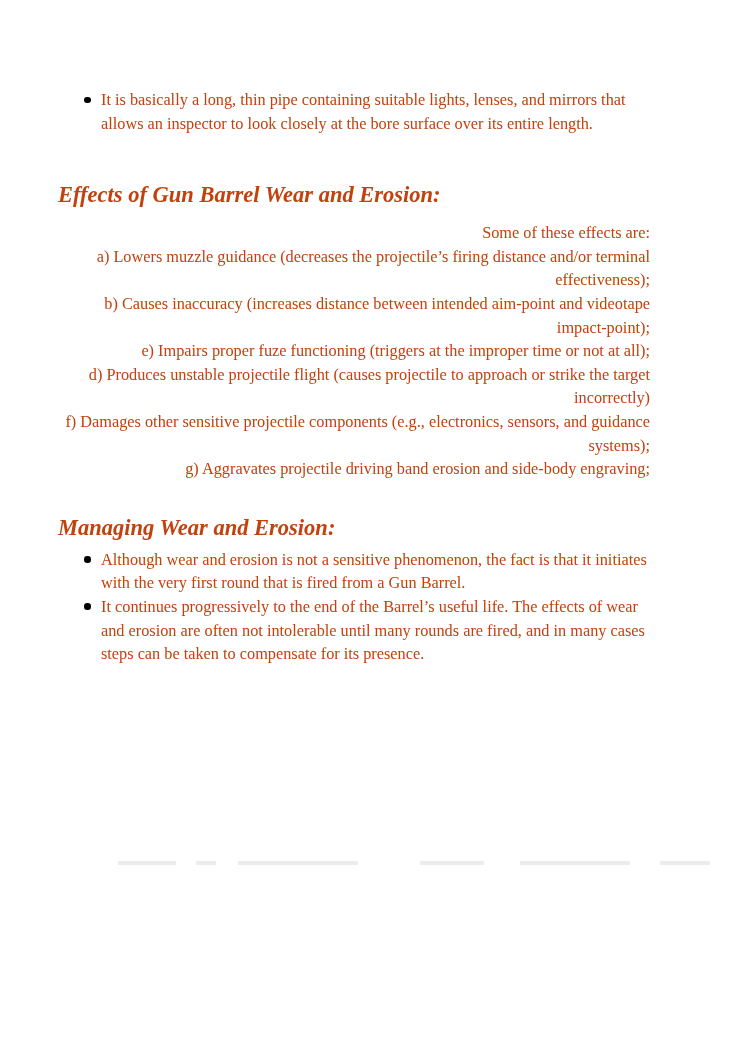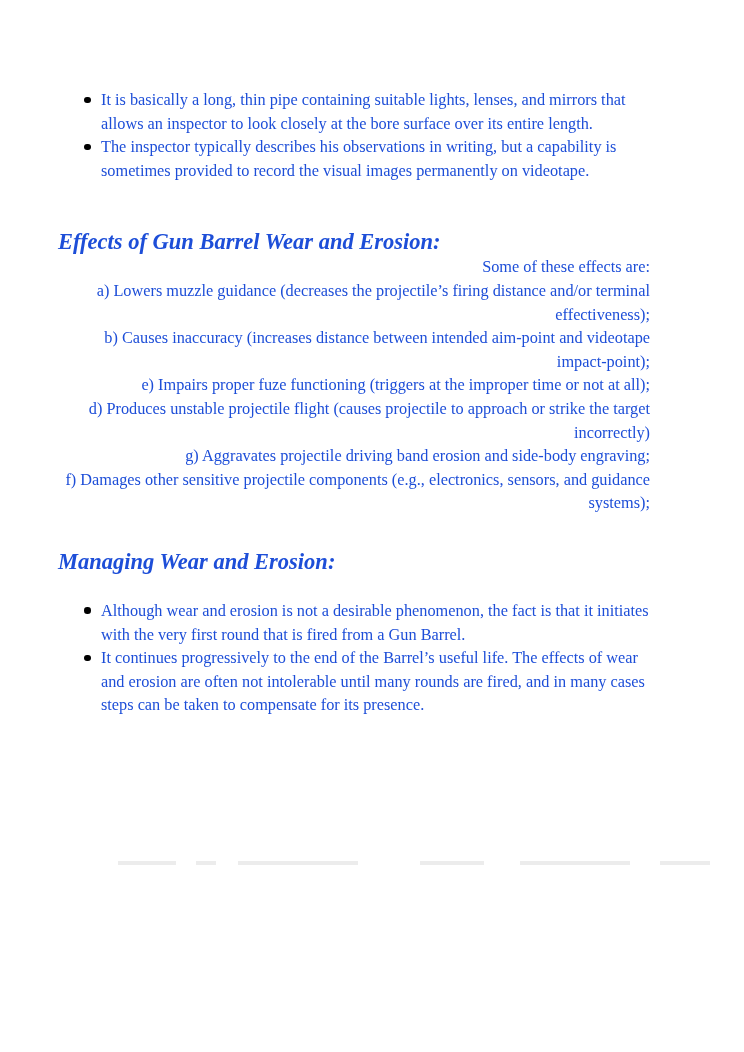--- a/index.html
+++ b/index.html
@@ -7,21 +7,21 @@
     padding: 0;
     background: #ffffff;
   }
   .page {
     position: relative;
     width: 744px;
     height: 866px;
     background: #ffffff;
     overflow: hidden;
     font-family: "Liberation Serif", serif;
-    color: #1d4ed8;
+    color: #c2410c;
   }
   .content {
     position: absolute;
     left: 58px;
     top: 88px;
     width: 592px;
     font-size: 16.3px;
     line-height: 23.6px;
   }
   
@@ -48,24 +48,25 @@
   h1.heading {
     font-family: "Liberation Serif", serif;
     font-size: 22.5px;
     font-weight: bold;
     font-style: italic;
     line-height: 27px;
     margin: 0;
   }
   h1.h-effects {
     margin-top: 46px;
+    margin-bottom: 13px;
   }
   h1.h-managing {
     margin-top: 33px;
-    margin-bottom: 24px;
+    margin-bottom: 7px;
   }
   
   p.line {
     margin: 0;
     padding: 0;
     text-align: right;
   }
   
   .artifacts {
     position: absolute;
@@ -85,42 +86,38 @@
 <body>
 
 <div class="page">
   <div class="content">
 
     <ul class="bullets">
       <li>
         <span class="dot"></span>
         <span>It is basically a long, thin pipe containing suitable lights, lenses, and mirrors that allows an inspector to look closely at the bore surface over its entire length.</span>
       </li>
-      <li>
-        <span class="dot"></span>
-        <span>The inspector typically describes his observations in writing, but a capability is sometimes provided to record the visual images permanently on videotape.</span>
-      </li>
     </ul>
 
     <h1 class="heading h-effects">Effects of Gun Barrel Wear and Erosion:</h1>
 
     <p class="line">Some of these effects are:</p>
     <p class="line">a) Lowers muzzle guidance (decreases the projectile’s firing distance and/or terminal effectiveness);</p>
     <p class="line">b) Causes inaccuracy (increases distance between intended aim-point and videotape impact-point);</p>
     <p class="line">e) Impairs proper fuze functioning (triggers at the improper time or not at all);</p>
     <p class="line">d) Produces unstable projectile flight (causes projectile to approach or strike the target incorrectly)</p>
+    <p class="line">f) Damages other sensitive projectile components (e.g., electronics, sensors, and guidance systems);</p>
     <p class="line">g) Aggravates projectile driving band erosion and side-body engraving;</p>
-    <p class="line">f) Damages other sensitive projectile components (e.g., electronics, sensors, and guidance systems);</p>
 
     <h1 class="heading h-managing">Managing Wear and Erosion:</h1>
 
     <ul class="bullets">
       <li>
         <span class="dot"></span>
-        <span>Although wear and erosion is not a desirable phenomenon, the fact is that it initiates with the very first round that is fired from a Gun Barrel.</span>
+        <span>Although wear and erosion is not a sensitive phenomenon, the fact is that it initiates with the very first round that is fired from a Gun Barrel.</span>
       </li>
       <li>
         <span class="dot"></span>
         <span>It continues progressively to the end of the Barrel’s useful life. The effects of wear and erosion are often not intolerable until many rounds are fired, and in many cases steps can be taken to compensate for its presence.</span>
       </li>
     </ul>
 
   </div>
 
   <div class="artifacts">

